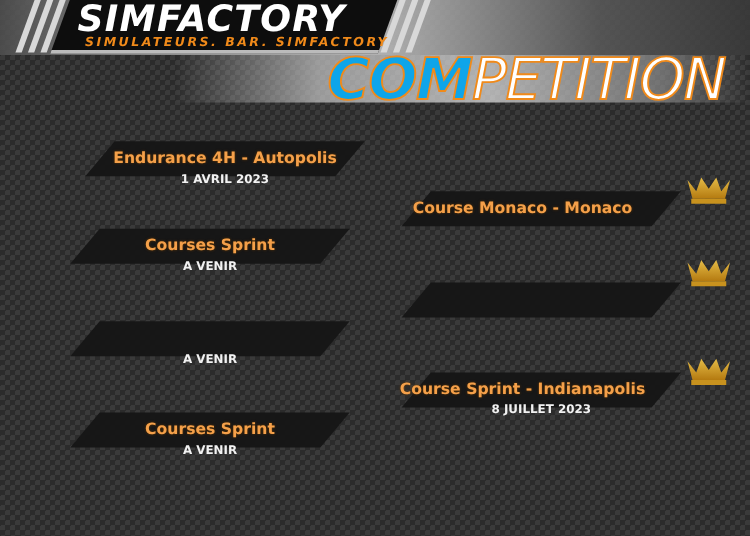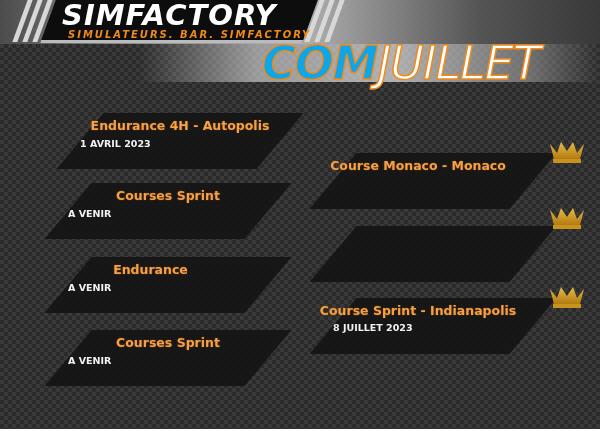--- a/index.html
+++ b/index.html
@@ -16,59 +16,58 @@
     transform:skewX(-20deg);border-bottom:3px solid #bbb;}
   .logo-title{position:absolute;left:62px;top:-2px;font-family:"DejaVu Sans",sans-serif;font-weight:bold;font-style:italic;
     font-size:29px;color:#fff;letter-spacing:1px;}
   .logo-sub{position:absolute;left:68px;top:29px;font-weight:bold;font-style:italic;font-size:10px;color:#f08a1a;letter-spacing:2px;}
   .stripe{position:absolute;top:0;width:5px;height:42px;background:#d8d8d8;transform:skewX(-20deg);}
   .compband{position:absolute;left:140px;top:44px;width:460px;height:38px;
     background:linear-gradient(90deg,rgba(120,120,120,0) 0%,#c8c8c8 25%,#e8e8e8 55%,#8a8a8a 85%,rgba(60,60,60,0) 100%);opacity:.7;}
   .comp{position:absolute;left:262px;top:36px;font-family:"DejaVu Sans",sans-serif;font-weight:bold;font-style:italic;font-size:46px;letter-spacing:-1px;}
   .comp .a{color:#0ea5e9;-webkit-text-stroke:1.5px #f08a1a;}
   .comp .b{color:#fff;-webkit-text-stroke:1.5px #f08a1a;font-weight:normal;}
-  .card{position:absolute;width:200px;height:56px;text-decoration:underline;}
+  .card{position:absolute;width:200px;height:28px;text-decoration:underline;}
   .card .bg{position:absolute;inset:0;background:#151515;transform:skewX(-40deg);opacity:.92;}
   .card .t{position:absolute;left:0;right:0;top:5px;text-align:center;color:#f4a04a;font-weight:bold;font-size:12.5px;
     text-shadow:0 0 2px #6a3a00;}
-  .card .d{position:absolute;left:0;right:0;top:25px;text-align:left;color:#f2f2f2;font-weight:bold;font-size:9.5px;}
+  .card .d{position:absolute;left:0;right:0;top:25px;text-align:center;color:#f2f2f2;font-weight:bold;font-size:9.5px;}
   .crown{position:absolute;width:38px;height:30px;}
 </style>
 </head>
 <body>
 
 <div class="topband"></div>
 <div class="stripe" style="left:20px"></div>
 <div class="stripe" style="left:30px"></div>
 <div class="stripe" style="left:40px"></div>
 <div class="logo"></div>
 <div class="stripe" style="left:312px"></div>
 <div class="stripe" style="left:322px"></div>
 <div class="stripe" style="left:332px"></div>
 <div class="logo-title">SIMFACTORY</div>
 <div class="logo-sub">SIMULATEURS. BAR. SIMFACTORY</div>
 
 <div class="compband"></div>
 <div class="comp">
-  <span class="a">COM</span><span class="b">JUILLET</span>
+  <span class="a">COM</span><span class="b">PETITION</span>
 </div>
 
 <div class="card" style="left:80px;top:113px">
   <div class="bg"></div>
   <div class="t">Endurance 4H -  Autopolis</div>
   <div class="d">1 AVRIL 2023</div>
 </div>
 <div class="card" style="left:68px;top:183px">
   <div class="bg"></div>
   <div class="t">Courses Sprint</div>
   <div class="d">A VENIR</div>
 </div>
 <div class="card" style="left:68px;top:257px">
   <div class="bg"></div>
-  <div class="t" style="left:-35px">Endurance</div>
   <div class="d">A VENIR</div>
 </div>
 <div class="card" style="left:68px;top:330px">
   <div class="bg"></div>
   <div class="t">Courses Sprint</div>
   <div class="d">A VENIR</div>
 </div>
 
 <div class="card" style="left:333px;top:153px">
   <div class="bg"></div>

